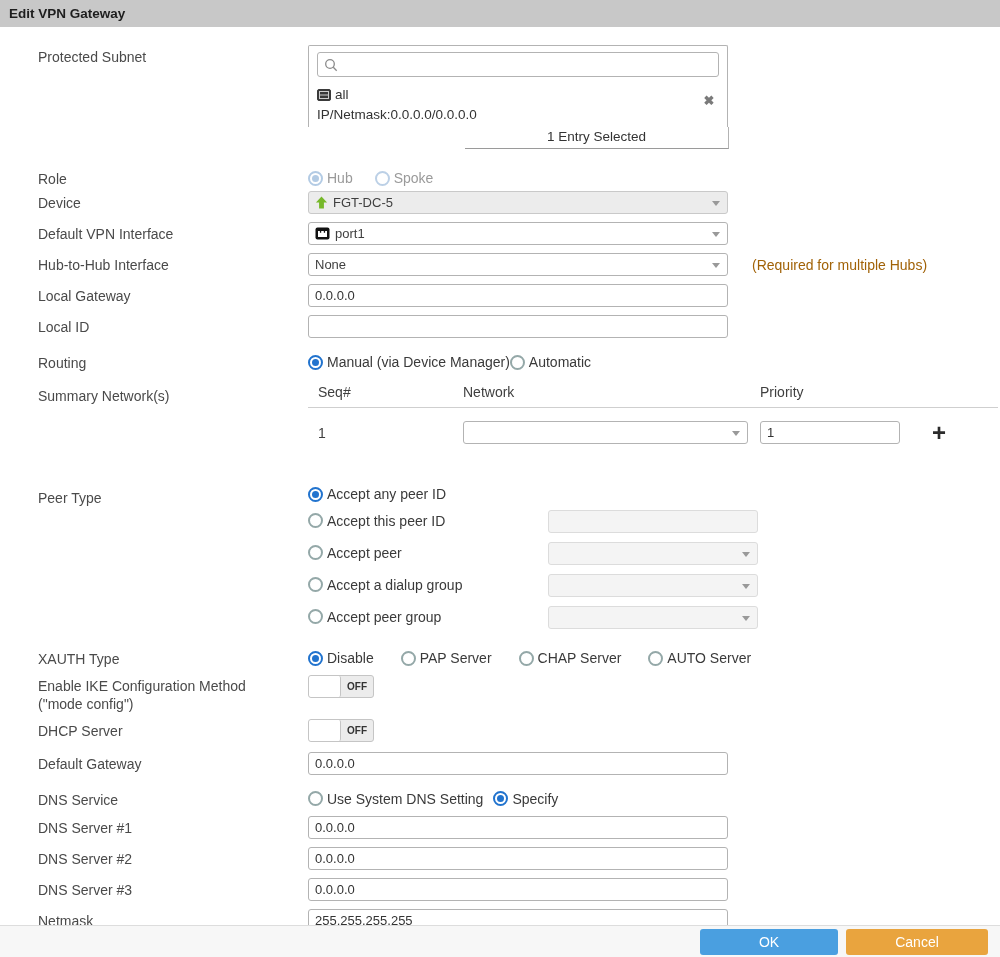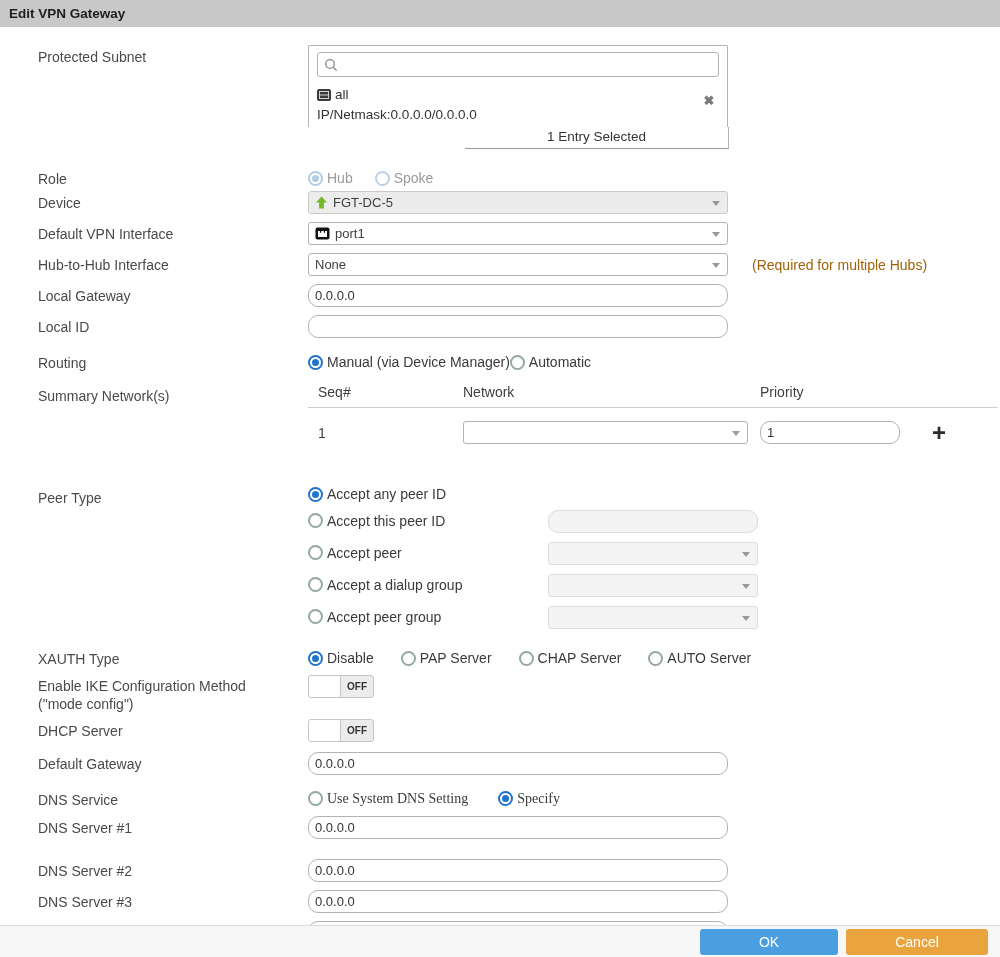--- a/index.html
+++ b/index.html
@@ -13,21 +13,21 @@
   .hdr { height:27px; background:#c8c8c8; display:flex; align-items:center;
          padding:0 9px; font-size:13.5px; font-weight:bold; color:#1e1e1e; }
   
   .content { padding:18px 10px 0 38px; }
   .frow { display:flex; align-items:flex-start; }
   .frow > .lbl { width:270px; flex:none; color:#4a4a4a; padding-top:3px; line-height:1.3; }
   .frow > .ctl { width:420px; flex:none; position:relative; }
   .frow > .ctl.wide { width:690px; }
   .note { margin-left:24px; padding-top:4px; color:#a16207; }
   
-  .tin { width:100%; height:23px; border:1px solid #b3b3b3; border-radius:10px;
+  .tin { width:100%; height:23px; border:1px solid #b3b3b3; border-radius:3px;
          font-size:13px; padding:0 6px; color:#333; background:#fff;
          font-family:inherit; outline:none; }
   .tin.dis { background:#f4f4f4; border-color:#dcdcdc; }
   .selbox { height:23px; border:1px solid #b3b3b3; border-radius:3px; background:#fff;
             display:flex; align-items:center; padding:0 18px 0 6px; font-size:13px;
             position:relative; cursor:default; }
   .selbox.gray { background:#ececec; border-color:#c9c9c9; }
   .selbox.dis  { background:#f4f4f4; border-color:#dcdcdc; }
   .caret { position:absolute; right:7px; top:50%; margin-top:-2px; width:0; height:0;
            border-left:4px solid transparent; border-right:4px solid transparent;
@@ -341,33 +341,33 @@
 
   <div class="frow" style="margin-bottom:13px;">
     <div class="lbl">Default Gateway</div>
     <div class="ctl">
       <input class="tin" value="0.0.0.0" style="">
     </div>
   </div>
 
   <div class="frow" style="margin-bottom:7px;">
     <div class="lbl">DNS Service</div>
-    <div class="ctl rgroup" style="gap:30px;font-family:Liberation Serif, serif;">
+    <div class="ctl rgroup" style="gap:10px;">
       <span class="ropt">
         <span class="rad"></span>
         <span>Use System DNS Setting</span>
       </span>
       <span class="ropt">
         <span class="rad sel"></span>
         <span>Specify</span>
       </span>
     </div>
   </div>
 
-  <div class="frow" style="margin-bottom:20px;">
+  <div class="frow" style="margin-bottom:8px;">
     <div class="lbl">DNS Server #1</div>
     <div class="ctl">
       <input class="tin" value="0.0.0.0" style="">
     </div>
   </div>
 
   <div class="frow" style="margin-bottom:8px;">
     <div class="lbl">DNS Server #2</div>
     <div class="ctl">
       <input class="tin" value="0.0.0.0" style="">

